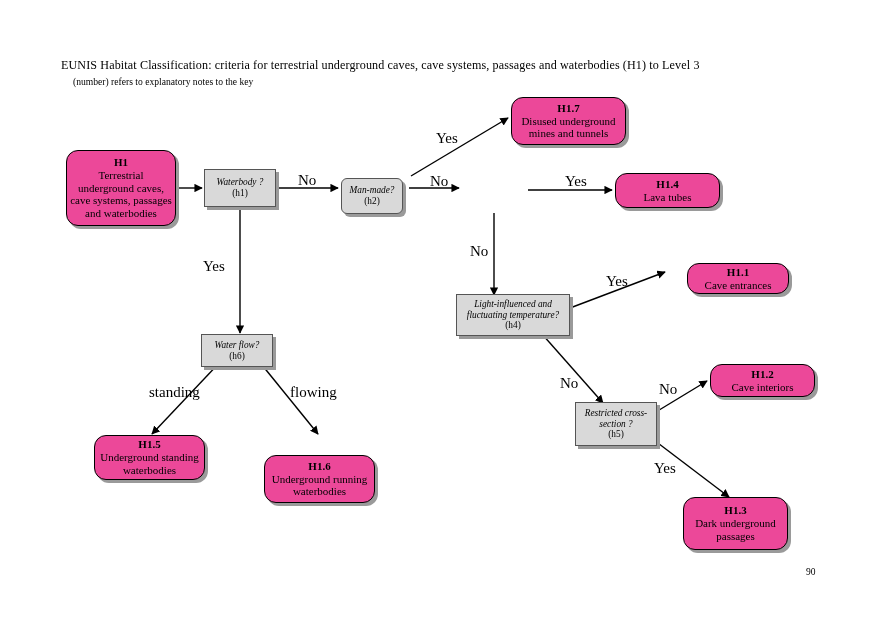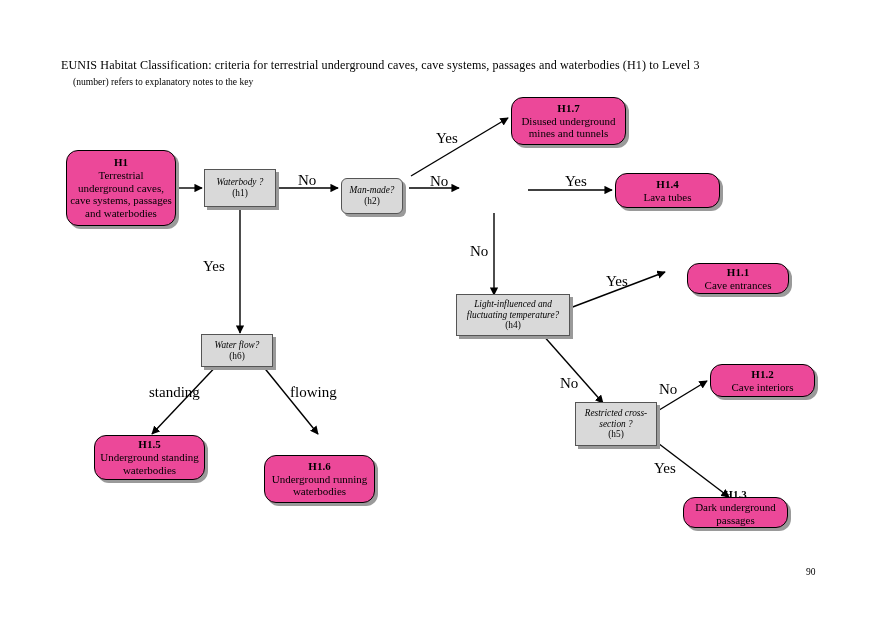--- a/index.html
+++ b/index.html
@@ -197,21 +197,21 @@
   <div class="node terminal" style="left:667px; top:263px; width:102px; height:31px;margin-left:20px;">
     <span class="code">H1.1</span>
     <span class="desc">Cave entrances</span>
   </div>
 
   <div class="node terminal" style="left:710px; top:364px; width:105px; height:33px;">
     <span class="code">H1.2</span>
     <span class="desc">Cave interiors</span>
   </div>
 
-  <div class="node terminal" style="left:683px; top:497px; width:105px; height:31px;justify-content:flex-end;">
+  <div class="node terminal" style="left:683px; top:497px; width:105px; height:53px;">
     <span class="code">H1.3</span>
     <span class="desc">Dark underground passages</span>
   </div>
 
   <div class="node terminal" style="left:94px; top:435px; width:111px; height:45px;">
     <span class="code">H1.5</span>
     <span class="desc">Underground standing waterbodies</span>
   </div>
 
   <div class="node terminal" style="left:264px; top:435px; width:111px; height:48px;margin-top:20px;">

